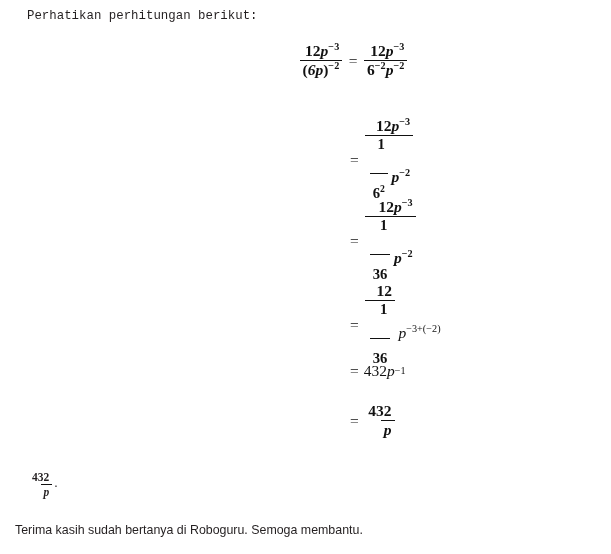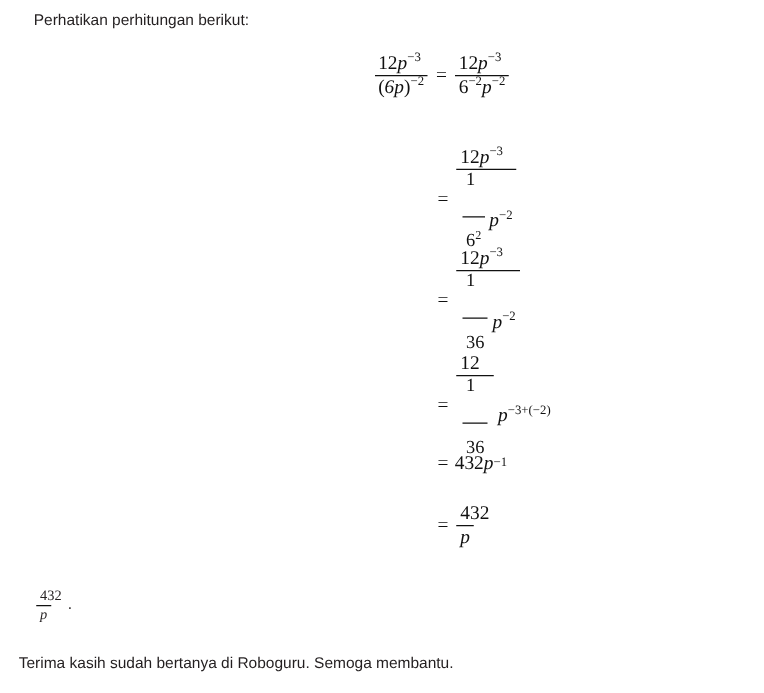--- a/index.html
+++ b/index.html
@@ -17,21 +17,21 @@
   }
 
   
   .prose {
     position: absolute;
     font-size: 12.4px;
     line-height: 1.25;
     color: #231f20;
     white-space: nowrap;
   }
-  #intro-line   { left: 27px; top: 9px; }
+  #intro-line   { left: 27px; top: 9px; font-family: Liberation Mono, monospace; }
   #conclusion   { left: 27px; top: 470px; }
   #closing-line { left: 15px; top: 523px; }
 
   .conc-row { display: flex; align-items: center; }
   .conc-text { display: inline-block; }
 
   
   .math {
     position: absolute;
     font-family: "Liberation Serif", serif;
@@ -48,23 +48,24 @@
   .eq {
     display: inline-block;
     margin: 0 5px;
     font-style: normal;
   }
 
   
   .frac {
     display: inline-flex;
     flex-direction: column;
-    align-items: flex-start;
+    align-items: flex-end;
     vertical-align: middle;
     margin: 0 1.5px;
+    font-weight: bold;
   }
   .frac > .num {
     padding: 0 3px 1px 3px;
     line-height: 1.05;
   }
   .frac > .den {
     border-top: 1.1px solid #111111;
     padding: 1px 3px 0 3px;
     line-height: 1.05;
   }

